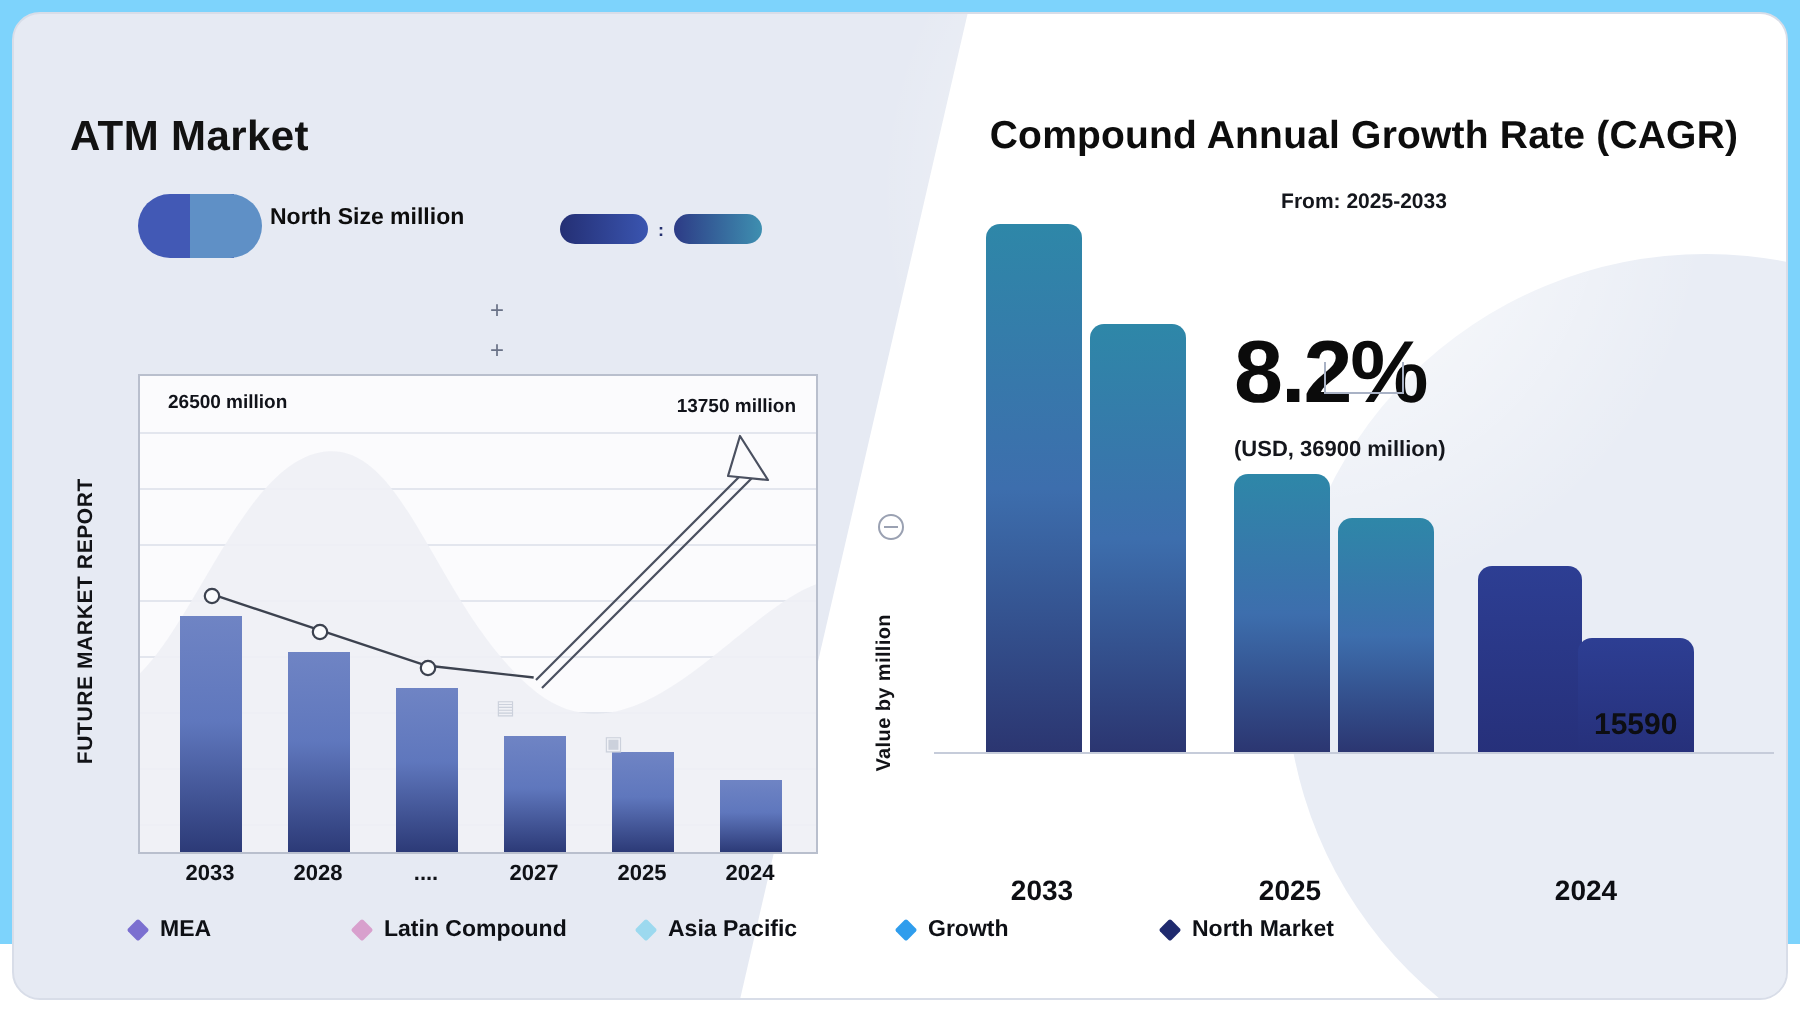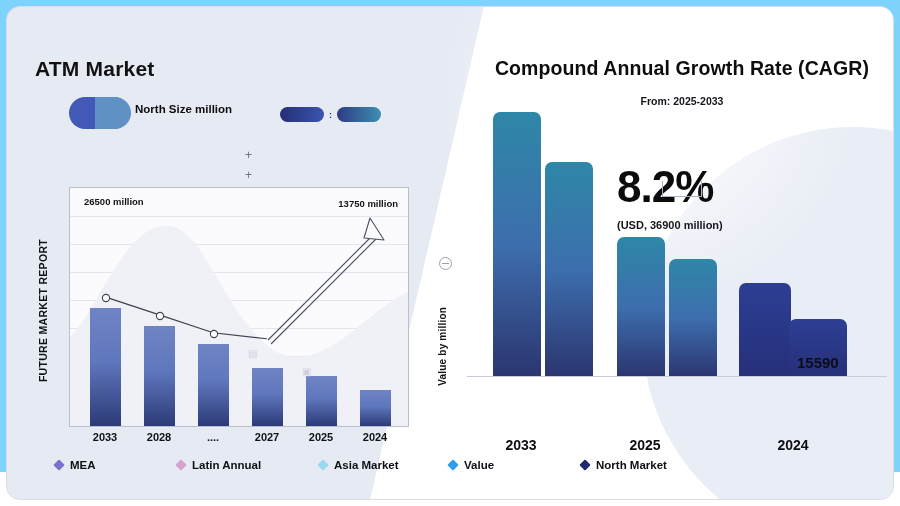--- a/index.html
+++ b/index.html
@@ -340,35 +340,35 @@
         <div class="rvalue-label">15590</div>
 
         <div class="rxlabels">
           <span style="left:64px">2033</span>
           <span style="left:188px">2025</span>
           <span style="left:336px">2024</span>
         </div>
       </div>
 
       <div class="legend">
-        <div class="legend-item" id="lg0" style="left: 48px;">
+        <div class="legend-item" id="lg0" style="left: 58px;">
           <span class="diamond" id="lgd0" style="background: rgb(123, 111, 208);"></span>
           <span>MEA</span>
         </div>
         <div class="legend-item" id="lg1" style="left: 170px;">
           <span class="diamond" id="lgd1" style="background: rgb(216, 160, 205);"></span>
-          <span>Latin Annual</span>
+          <span>Latin Compound</span>
         </div>
         <div class="legend-item" id="lg2" style="left: 312px;">
           <span class="diamond" id="lgd2" style="background: rgb(156, 217, 239);"></span>
-          <span>Asia Market</span>
+          <span>Asia Pacific</span>
         </div>
         <div class="legend-item" id="lg3" style="left: 442px;">
           <span class="diamond" id="lgd3" style="background: rgb(47, 157, 237);"></span>
-          <span>Value</span>
+          <span>Growth</span>
         </div>
         <div class="legend-item" id="lg4" style="left: 574px;">
           <span class="diamond" id="lgd4" style="background: rgb(31, 42, 110);"></span>
           <span>North Market</span>
         </div>
       </div>
 
     </div>
   </div>
 </div>

